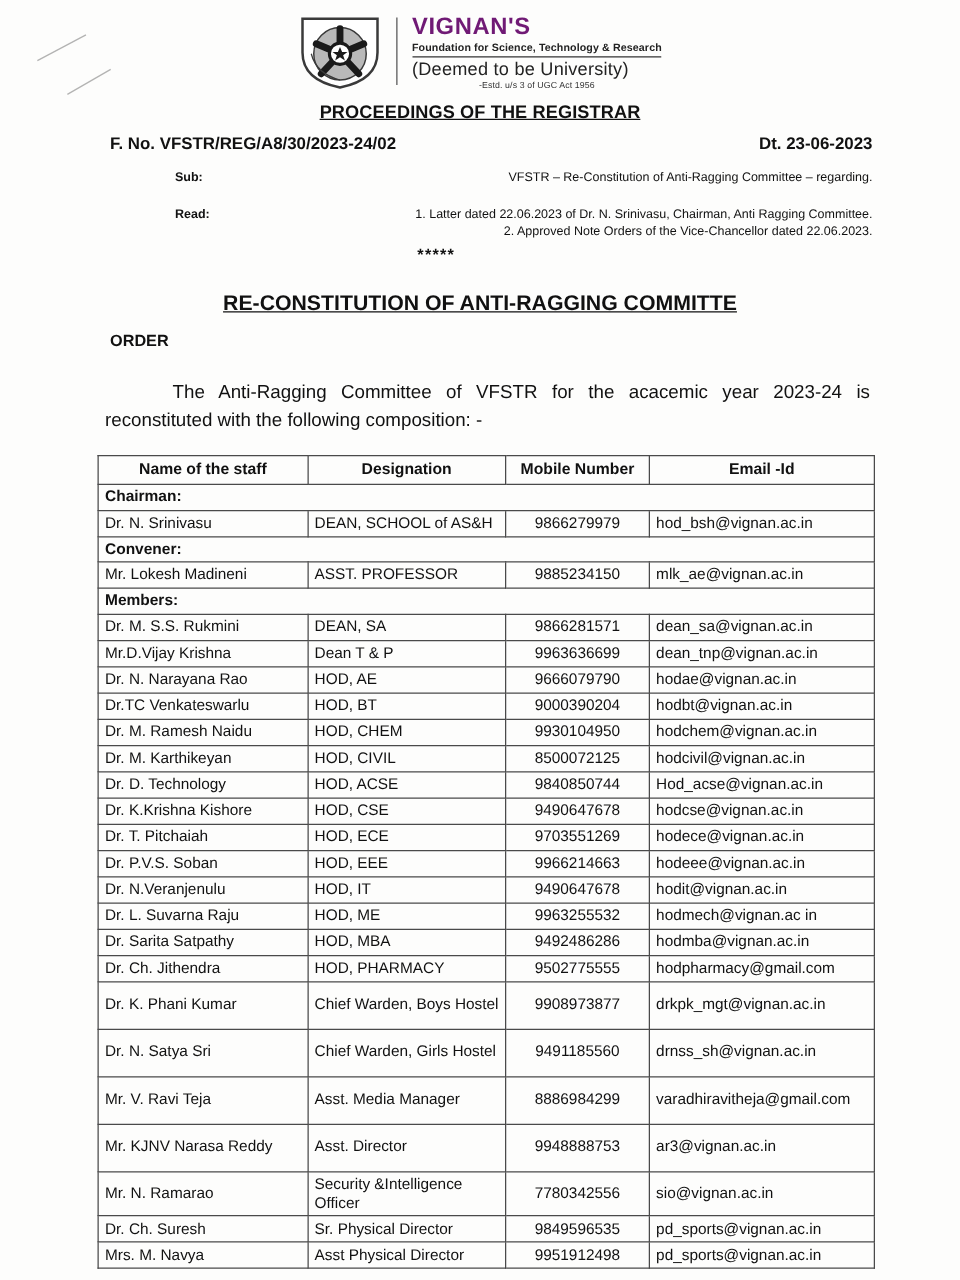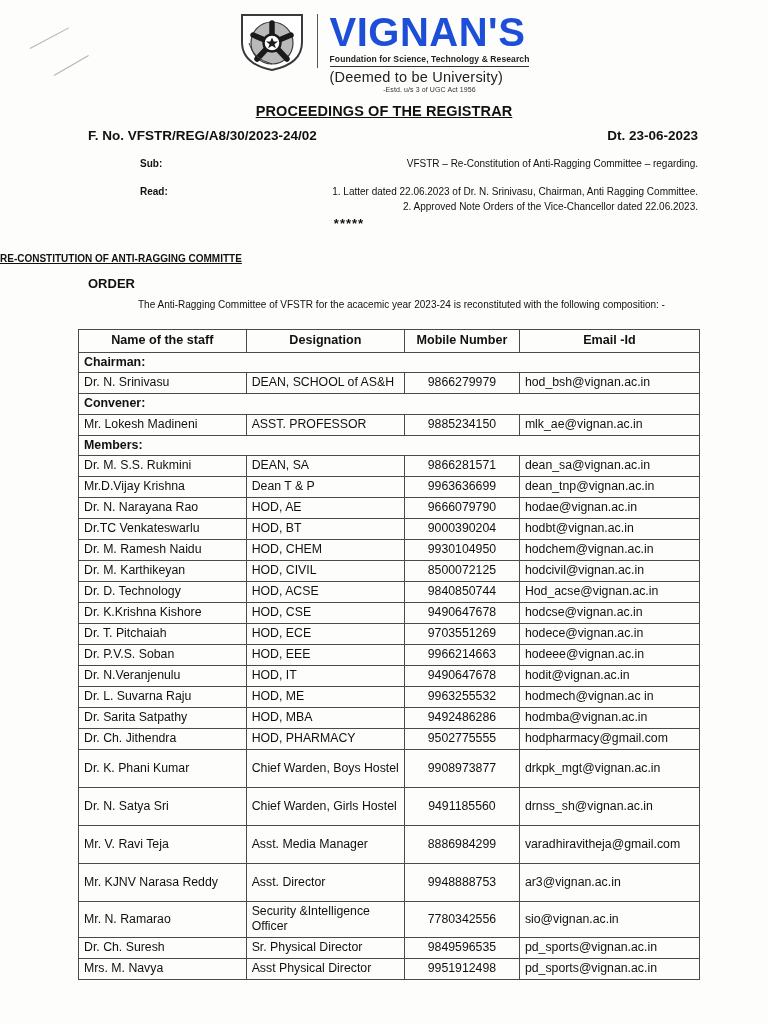--- a/index.html
+++ b/index.html
@@ -35,25 +35,25 @@
     justify-content: center;
     padding-top: 12px;
     gap: 12px;
   }
   .crest { width: 66px; height: 60px; flex: none; }
   .crest-divider {
     width: 1px; height: 54px; background: #555; margin-top: 2px;
   }
   .brand { padding-top: 0px; }
   .brand-name {
-    font-size: 40px;
+    font-size: 19px;
     font-weight: 700;
     letter-spacing: .5px;
     line-height: 1;
-    color: #1d4ed8;
+    color: #701a75;
   }
   .brand-sub {
     font-size: 8.5px;
     font-weight: 700;
     letter-spacing: .1px;
     color: #222;
     border-bottom: 1px solid #333;
     padding-bottom: 1.5px;
     margin-top: 2px;
   }
@@ -106,38 +106,38 @@
   .stars {
     text-align: center;
     font-size: 13px;
     font-weight: 700;
     letter-spacing: 1px;
     margin-top: 2px;
     padding-right: 70px;
   }
 
   .section-title {
-    text-align: left;
-    font-size: 10px;
+    text-align: center;
+    font-size: 17px;
     font-weight: 700;
     text-decoration: underline;
     margin-top: 22px;
     letter-spacing: 0px;
   }
   .order-word {
     font-size: 13px;
     font-weight: 700;
     padding-left: 88px;
     margin-top: 12px;
   }
   .para {
-    font-size: 10px;
+    font-size: 15px;
     line-height: 1.55;
     padding: 0 72px 0 84px;
-    margin-top: 6px;
+    margin-top: 22px;
     text-align: justify;
   }
   .para .indent { display: inline-block; width: 54px; }
 
   
   .table-wrap { padding: 0 68px 0 78px; margin-top: 16px; }
   table.roster {
     width: 100%;
     border-collapse: collapse;
     table-layout: fixed;

